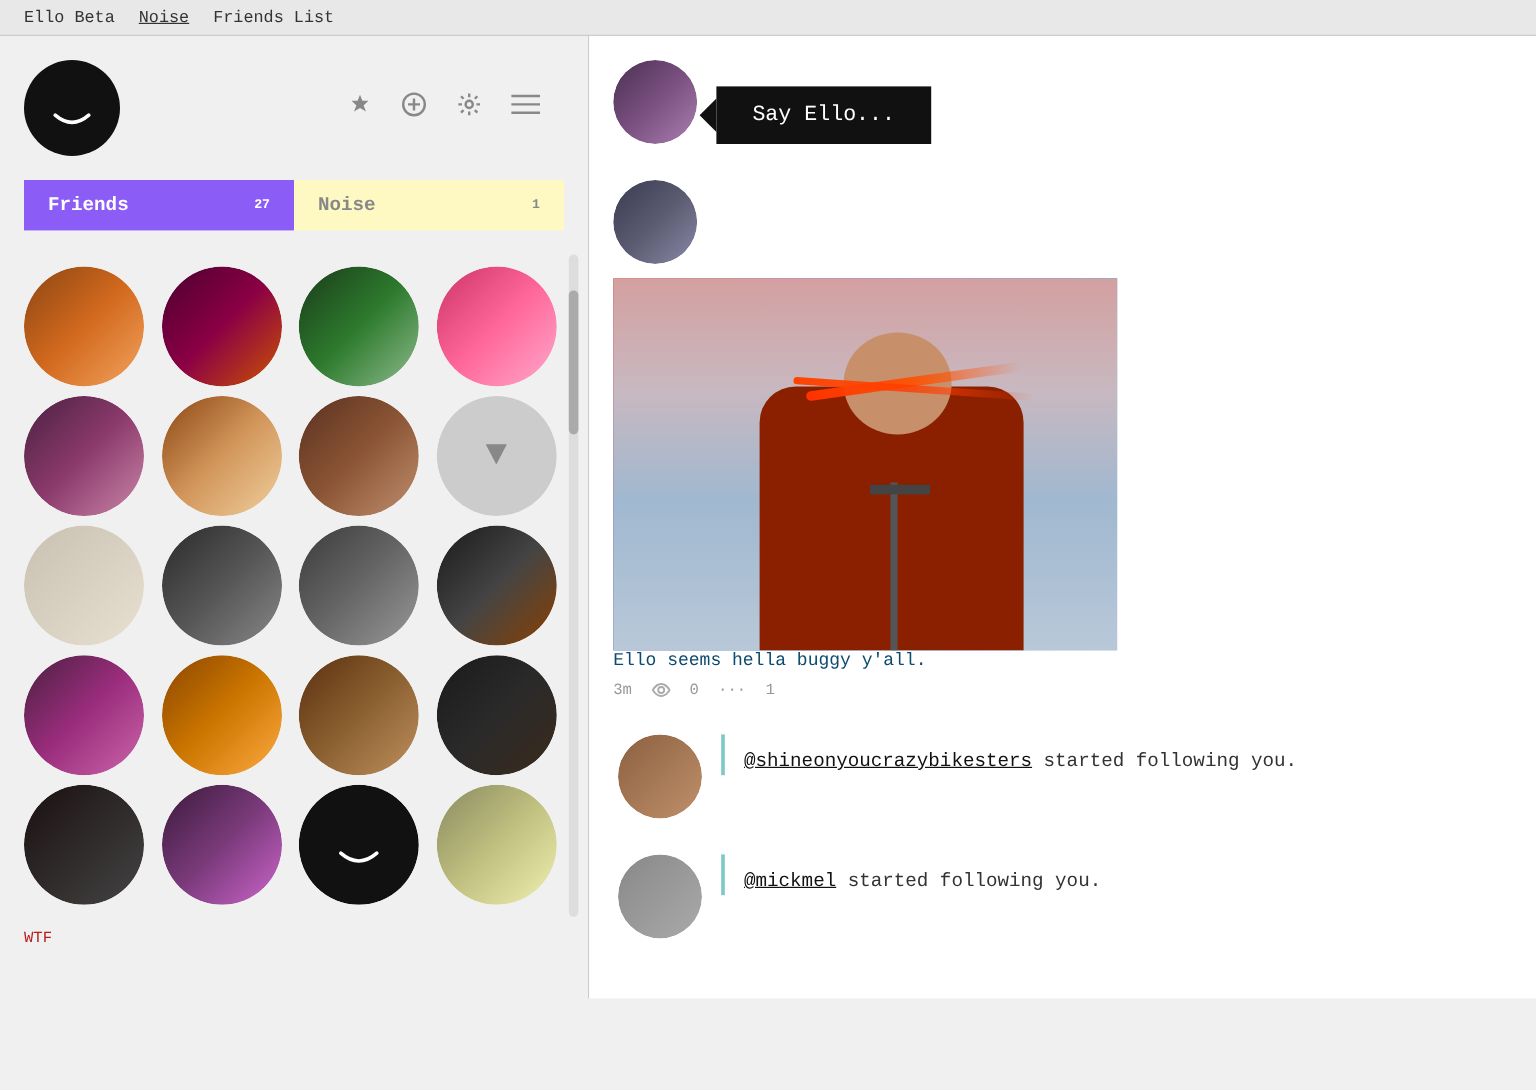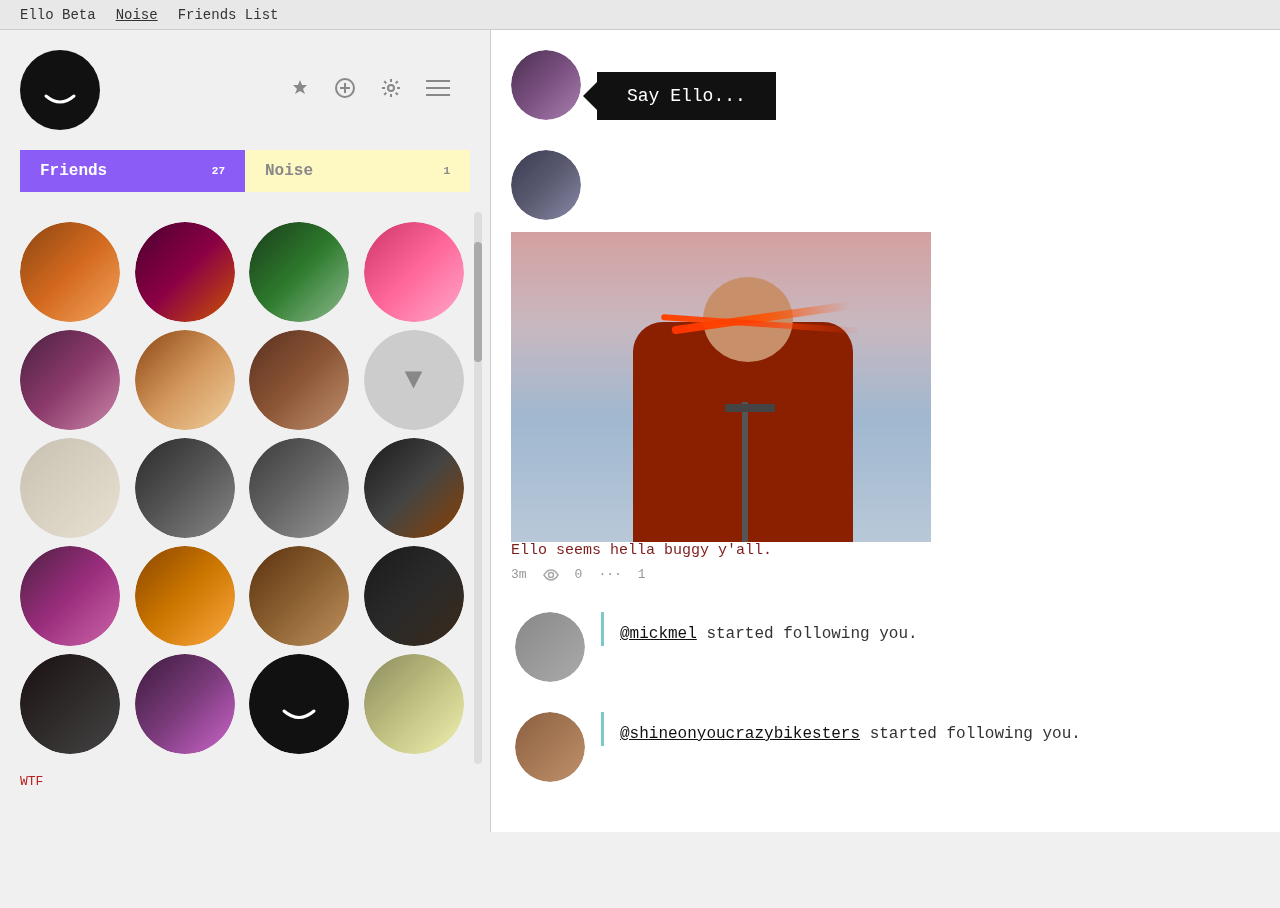--- a/index.html
+++ b/index.html
@@ -237,21 +237,21 @@
       background: linear-gradient(135deg, #c0392b 0%, #8e44ad 30%, #2980b9 60%, #bdc3c7 100%);
       position: relative;
       display: flex;
       align-items: center;
       justify-content: center;
       overflow: hidden;
     }
 
     .post-caption {
       font-size: 15px;
-      color: #7f1d1d;
+      color: #0c4a6e;
       margin-bottom: 8px;
       font-family: 'Courier New', monospace;
     }
 
     .post-meta {
       display: flex;
       align-items: center;
       gap: 16px;
       color: #999;
       font-size: 13px;
@@ -548,34 +548,34 @@
           </svg>
         </span>
         <span class="post-meta-item">0</span>
         <span class="post-meta-item">···</span>
         <span class="post-meta-item">1</span>
       </div>
     </div>
 
     <div class="notification-item">
       <div class="friend-avatar-notif">
+        <div class="notif-av-1"></div>
+      </div>
+      <div class="notification-border">
+        <div class="notification-text">
+          <span class="mention">@shineonyoucrazybikesters</span><span> started following you.</span>
+        </div>
+      </div>
+    </div>
+
+    <div class="notification-item">
+      <div class="friend-avatar-notif">
         <div class="notif-av-2"></div>
       </div>
       <div class="notification-border">
         <div class="notification-text">
           <span class="mention">@mickmel</span><span> started following you.</span>
         </div>
       </div>
     </div>
 
-    <div class="notification-item">
-      <div class="friend-avatar-notif">
-        <div class="notif-av-1"></div>
-      </div>
-      <div class="notification-border">
-        <div class="notification-text">
-          <span class="mention">@shineonyoucrazybikesters</span><span> started following you.</span>
-        </div>
-      </div>
-    </div>
-
   </div>
 </div>
 
 </body></html>

